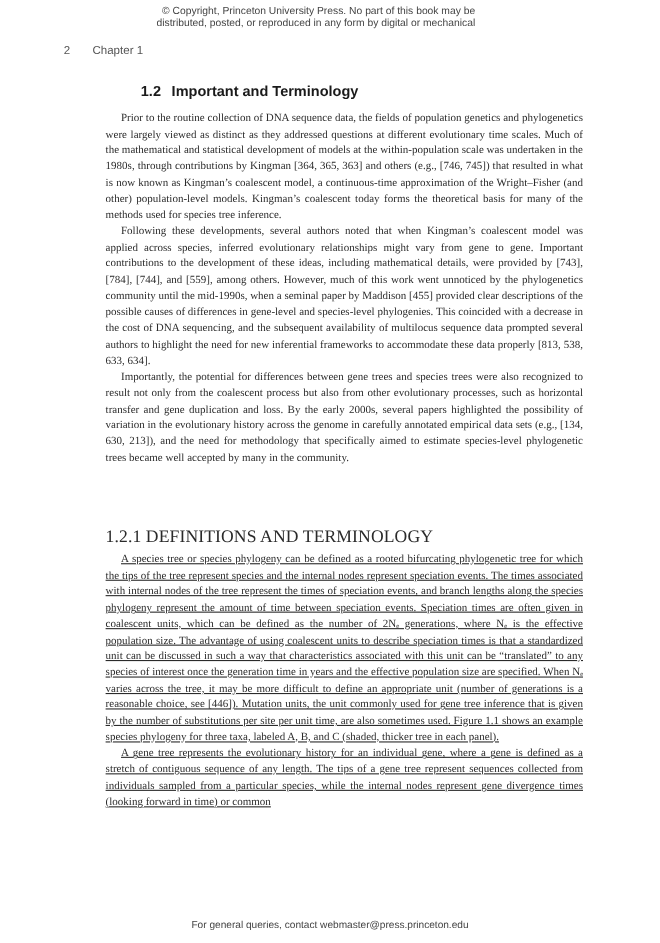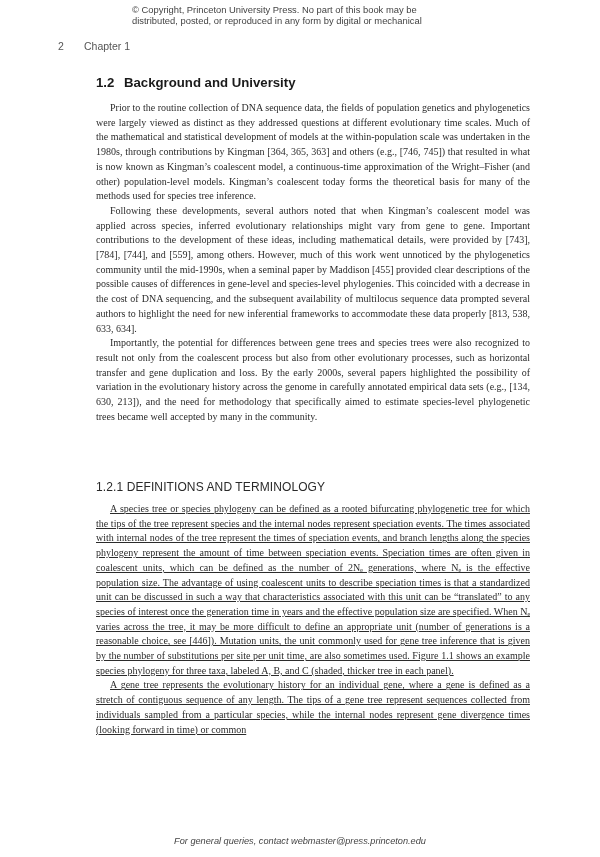--- a/index.html
+++ b/index.html
@@ -1,59 +1,59 @@
 <!DOCTYPE html>
 <html><head>
 <meta charset="utf-8">
 <style>
   html, body { margin: 0; padding: 0; background: #ffffff; }
   body { width: 600px; height: 857px; position: relative; overflow: hidden; color: #2a2a2a; }
   .copyright {
     position: absolute; left: 132px; top: 4px; width: 300px;
-    font-family: "Liberation Sans", sans-serif; font-size: 9.4px; line-height: 11.4px; color: #444;
+    font-family: "Liberation Sans", sans-serif; font-size: 9.4px; line-height: 11.4px; color: #444; text-align: right;
   }
   .running-head { position: absolute; top: 40px; left: 0; width: 600px; font-family: "Liberation Sans", sans-serif; font-size: 10.5px; color: #555; }
   .running-head .pgnum { position: absolute; left: 58px; }
   .running-head .chap { position: absolute; left: 84px; text-align: center; }
   .section-title {
     position: absolute; left: 96px; top: 75px;
     font-family: "Liberation Sans", sans-serif; font-weight: bold; font-size: 13.2px; color: #1a1a1a;
   }
-  .section-title .num { margin-right: 6px; }
+  .section-title .num { margin-right: 6px; margin-left: 32px; }
   .body-text {
     position: absolute; left: 96px; width: 434px;
     font-family: "Liberation Serif", serif; font-size: 10px; line-height: 14.7px;
     text-align: justify; color: #2b2b2b;
   }
   .body-text p { margin: 0; text-indent: 14px; }
   .subsection-title {
     position: absolute; left: 96px; top: 480px;
-    font-family: Liberation Sans, sans-serif; font-size: 12px; color: #2a2a2a; letter-spacing: 0.1px;
+    font-family: Liberation Serif, serif; font-size: 16px; color: #2a2a2a; letter-spacing: 0.1px;
   }
   .footer {
     position: absolute; left: 0; width: 600px; top: 836px; text-align: center;
-    font-family: "Liberation Sans", sans-serif; font-size: 9.2px; color: #444; font-style: italic;
+    font-family: "Liberation Sans", sans-serif; font-size: 9.2px; color: #444;
   }
 </style>
 </head>
 <body>
 
 <div class="copyright">
   <div>© Copyright, Princeton University Press. No part of this book may be</div>
   <div>distributed, posted, or reproduced in any form by digital or mechanical</div>
 </div>
 
 <div class="running-head">
   <span class="pgnum">2</span>
   <span class="chap">Chapter 1</span>
 </div>
 
 <div class="section-title">
   <span class="num">1.2</span>
-  <span>Background and University</span>
+  <span>Important and Terminology</span>
 </div>
 
 <div class="body-text" style="top:101px;">
   <p>Prior to the routine collection of DNA sequence data, the fields of population genetics and phylogenetics were largely viewed as distinct as they addressed questions at different evolutionary time scales. Much of the mathematical and statistical development of models at the within-population scale was undertaken in the 1980s, through contributions by Kingman [364, 365, 363] and others (e.g., [746, 745]) that resulted in what is now known as Kingman’s coalescent model, a continuous-time approximation of the Wright–Fisher (and other) population-level models. Kingman’s coalescent today forms the theoretical basis for many of the methods used for species tree inference.</p>
   <p>Following these developments, several authors noted that when Kingman’s coalescent model was applied across species, inferred evolutionary relationships might vary from gene to gene. Important contributions to the development of these ideas, including mathematical details, were provided by [743], [784], [744], and [559], among others. However, much of this work went unnoticed by the phylogenetics community until the mid-1990s, when a seminal paper by Maddison [455] provided clear descriptions of the possible causes of differences in gene-level and species-level phylogenies. This coincided with a decrease in the cost of DNA sequencing, and the subsequent availability of multilocus sequence data prompted several authors to highlight the need for new inferential frameworks to accommodate these data properly [813, 538, 633, 634].</p>
   <p>Importantly, the potential for differences between gene trees and species trees were also recognized to result not only from the coalescent process but also from other evolutionary processes, such as horizontal transfer and gene duplication and loss. By the early 2000s, several papers highlighted the possibility of variation in the evolutionary history across the genome in carefully annotated empirical data sets (e.g., [134, 630, 213]), and the need for methodology that specifically aimed to estimate species-level phylogenetic trees became well accepted by many in the community.</p>
 </div>
 
 <div class="subsection-title">
   <span>1.2.1</span>

